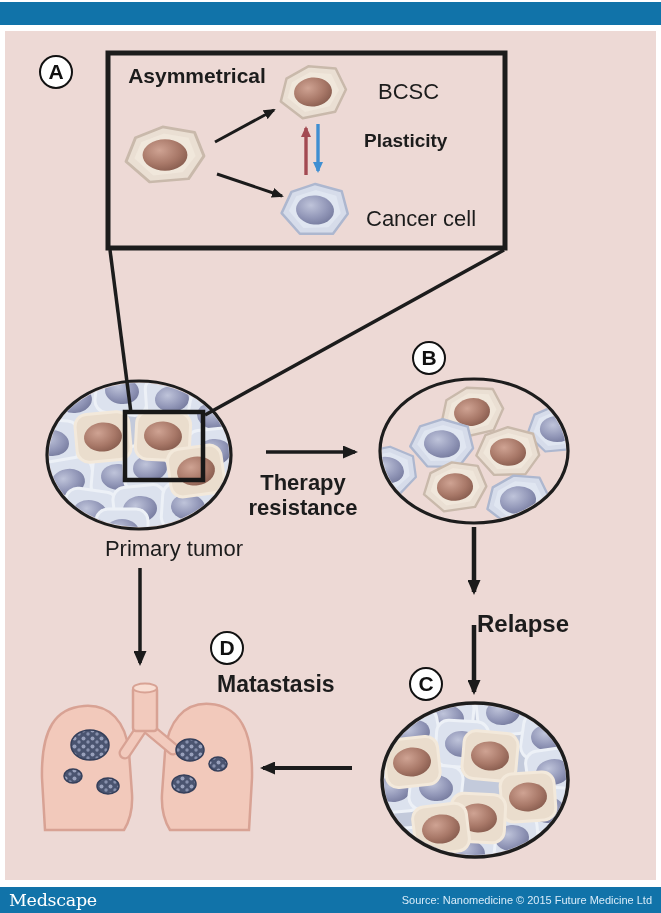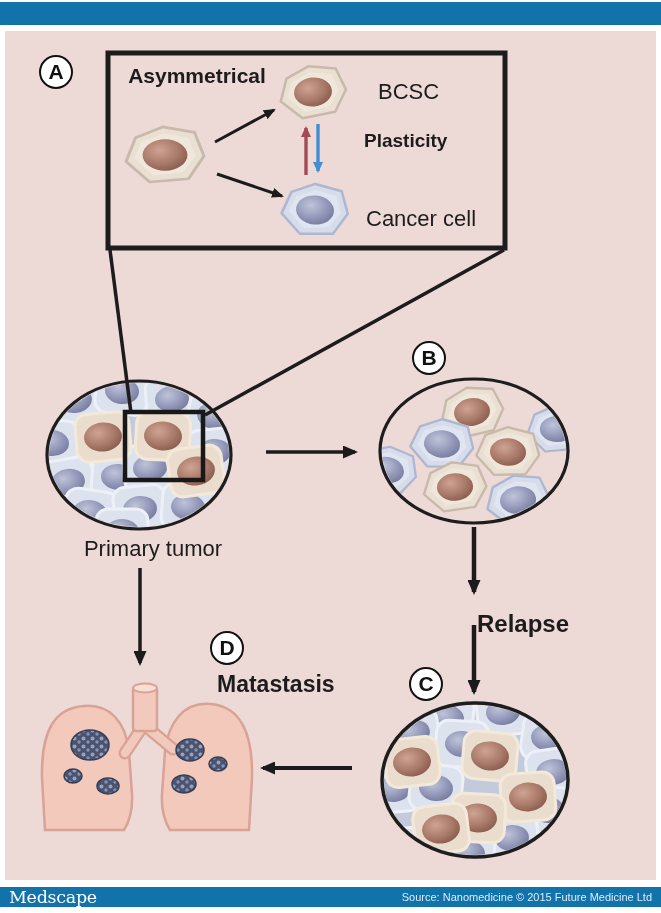--- a/index.html
+++ b/index.html
@@ -7,21 +7,21 @@
         font-family:"Liberation Sans",sans-serif;color:var(--ink,#1c1c1c);}
   .topbar{position:absolute;left:0;top:2px;width:661px;height:23px;background:var(--bar_blue,#1173a9);}
   .pinkpanel{position:absolute;left:5px;top:31px;width:651px;height:849px;background:var(--panel_pink,#edd9d5);}
   svg.gfx{position:absolute;left:0;top:0;width:661px;height:913px;}
   .lbl{position:absolute;white-space:nowrap;color:var(--ink,#1c1c1c);}
   .b{font-weight:bold;}
   .ctr{text-align:center;white-space:normal;}
   .badge{position:absolute;width:34px;height:34px;border-radius:50%;background:#fff;
          border:2.5px solid #111;box-sizing:border-box;display:flex;align-items:center;
          justify-content:center;font-weight:bold;font-size:21px;color:#111;}
-  .footer{position:absolute;left:0;top:887px;width:661px;height:20px;background:var(--bar_blue,#1173a9);
+  .footer{position:absolute;left:0;top:887px;width:661px;height:26px;background:var(--bar_blue,#1173a9);
           display:flex;align-items:center;justify-content:space-between;box-sizing:border-box;padding:0 9px;}
   .medscape{font-family:"DejaVu Serif","Liberation Serif",serif;font-size:17.5px;color:#ffffff;letter-spacing:-0.3px;}
   .source{font-size:11px;color:var(--footer_text,#d9ecf9);}
 </style>
 </head>
 <body>
 
 <div class="shot">
   <div class="topbar"></div>
   <div class="pinkpanel"></div>
@@ -215,21 +215,25 @@
   <div class="badge" style="left:210px;top:631px;">
       <span>D</span>
     </div>
 
   <div class="lbl b ctr" style="left:112px;top:63px;width:170px;font-size:21px;line-height:25px;">
     <div>Asymmetrical</div>
   </div>
   <div class="lbl" style="left:358px;top:79px;font-size:22px;margin-left:20px;">BCSC</div>
   <div class="lbl b" style="left:364px;top:130px;font-size:19px;">Plasticity</div>
   <div class="lbl" style="left:366px;top:206px;font-size:22px;">Cancer cell</div>
-  <div class="lbl ctr" style="left:63px;top:536px;width:180px;font-size:22px;">Primary tumor</div>
+  <div class="lbl ctr" style="left:63px;top:536px;width:180px;font-size:22px;text-align:right;">Primary tumor</div>
+  <div class="lbl b ctr" style="left:223px;top:470px;width:160px;font-size:22px;line-height:25px;">
+    <div>Therapy</div>
+    <div>resistance</div>
+  </div>
   <div class="lbl b" style="left:477px;top:598px;font-size:24px;margin-top:12px;">Relapse</div>
   <div class="lbl b" style="left:177px;top:671px;font-size:23px;margin-left:40px;">Matastasis</div>
 
   <div class="footer">
     <div class="medscape">Medscape</div>
     <div class="source">Source: Nanomedicine © 2015 Future Medicine Ltd</div>
   </div>
 </div>
 
 </body></html>

